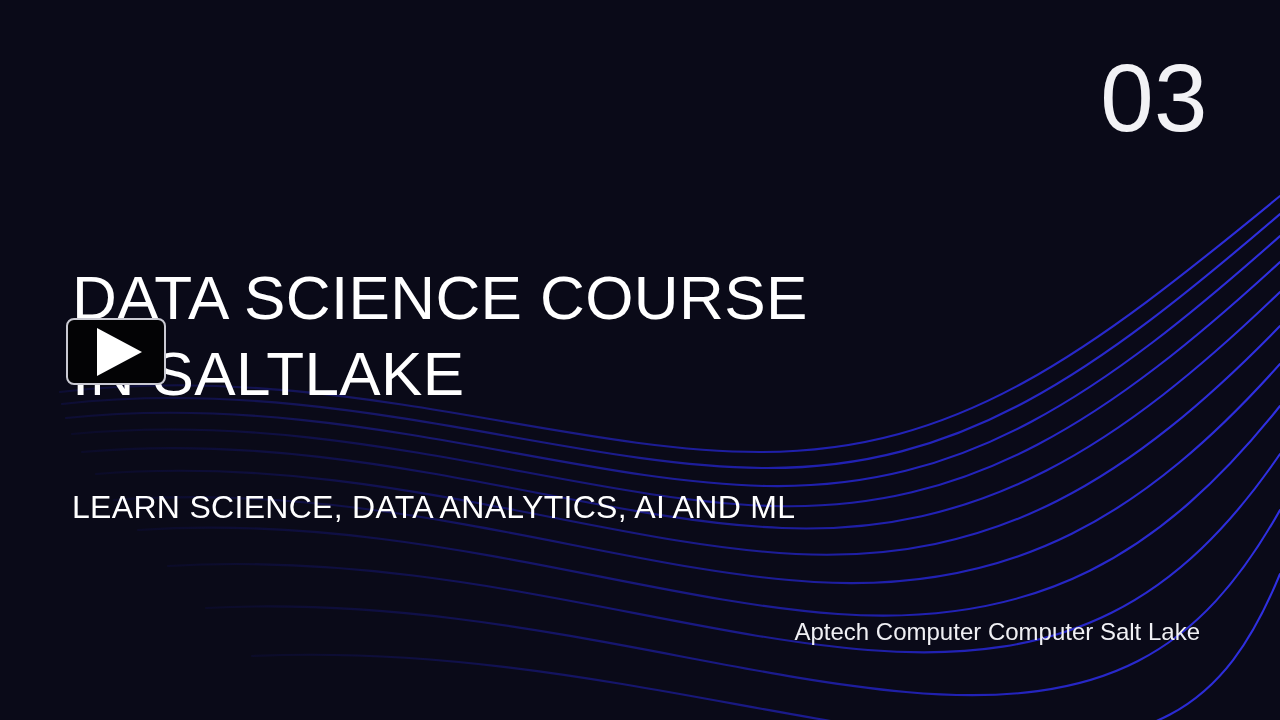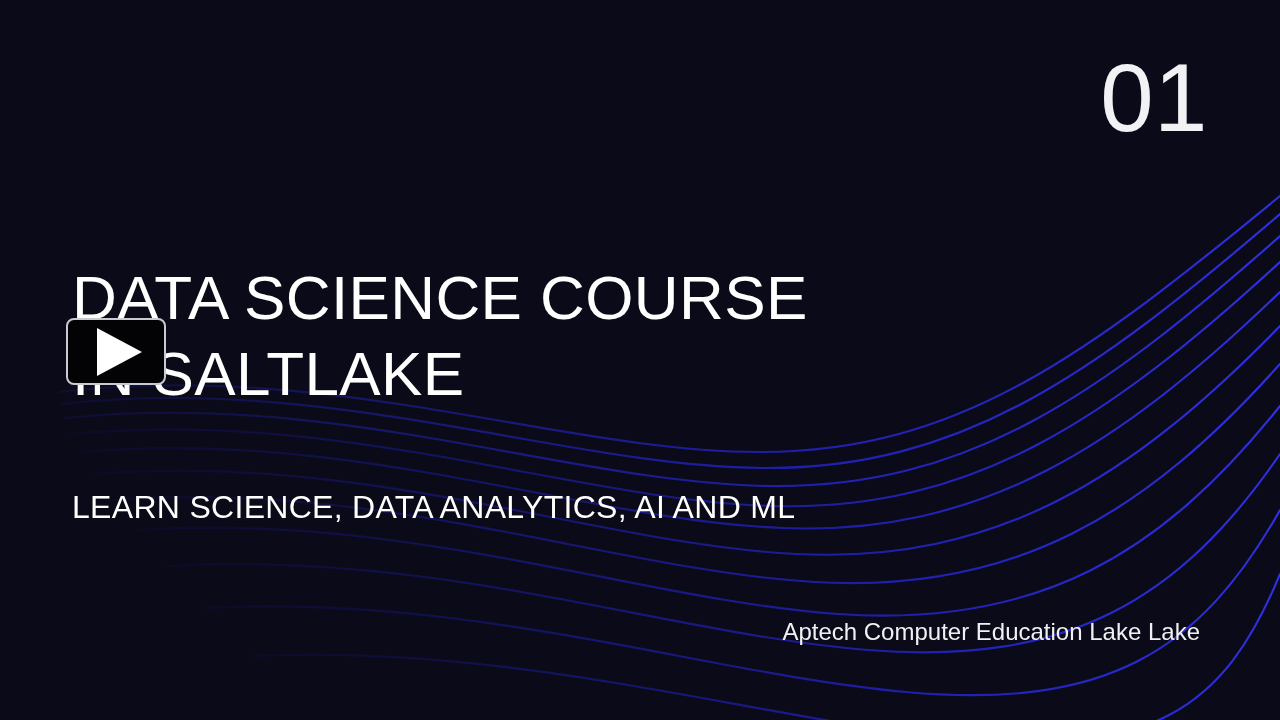--- a/index.html
+++ b/index.html
@@ -119,25 +119,25 @@
       <path d="M 82,452 C 352,428 582,520 782,528 C 982,536 1120,446 1280,292" stroke="url(#wg2)"></path>
       <path d="M 96,474 C 366,452 596,544 796,554 C 996,564 1132,478 1280,326" stroke="url(#wg2)"></path>
       <path d="M 114,500 C 384,480 614,570 814,582 C 1014,594 1146,514 1280,364" stroke="url(#wg2)"></path>
       <path d="M 138,530 C 408,512 638,600 838,614 C 1038,628 1162,554 1280,406" stroke="url(#wg2)"></path>
       <path d="M 168,566 C 438,550 668,634 868,650 C 1068,666 1180,600 1280,454" stroke="url(#wg2)"></path>
       <path d="M 206,608 C 476,594 706,674 906,692 C 1106,710 1200,652 1280,510" stroke="url(#wg2)"></path>
       <path d="M 252,656 C 522,644 752,718 952,738 C 1152,758 1224,710 1280,574" stroke="url(#wg2)"></path>
     </g>
   </svg>
 
-  <div id="slide-number">01</div>
+  <div id="slide-number">03</div>
 
   <h1 id="title">DATA SCIENCE COURSE IN SALTLAKE</h1>
 
   <h2 id="subtitle">LEARN SCIENCE, DATA ANALYTICS, AI AND ML</h2>
 
   <div id="play-button">
     <span class="tri"></span>
   </div>
 
-  <div id="footer">Aptech Computer Education Lake Lake</div>
+  <div id="footer">Aptech Computer Computer Salt Lake</div>
 
 </div>
 
 </body></html>

